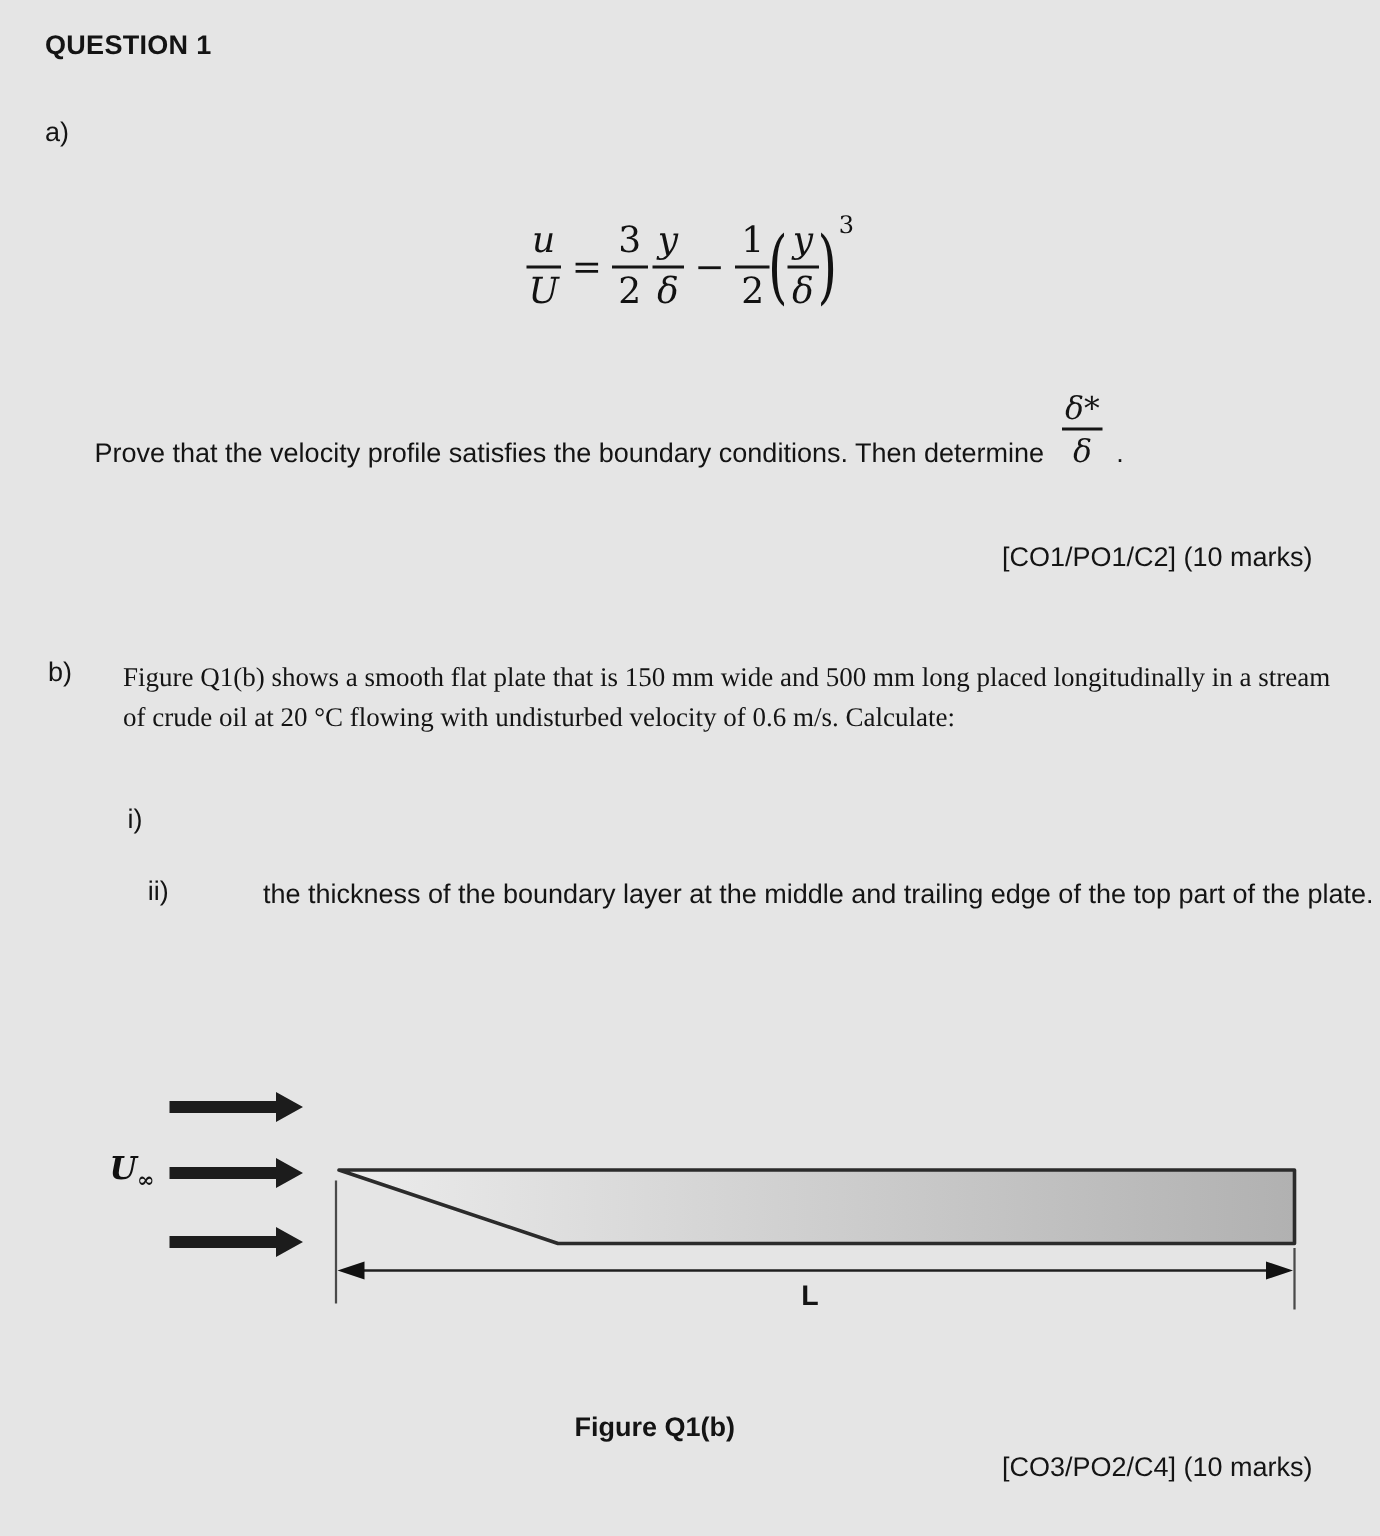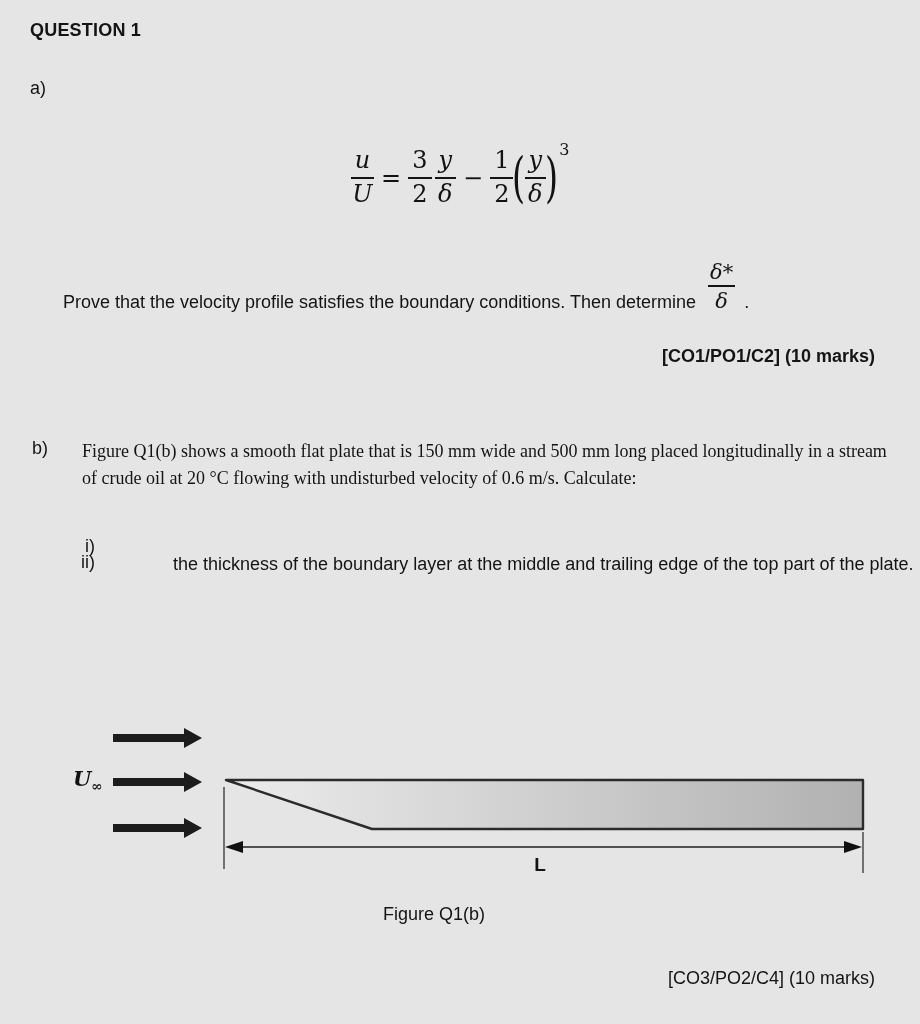--- a/index.html
+++ b/index.html
@@ -39,46 +39,46 @@
   .gap-sm { margin-left: 3px; }
   .paren { font-size: 54px; line-height: .9; transform: scaleX(.62); margin: 0 -5px; font-weight: normal; }
   .exp { align-self: flex-start; font-size: 16px; margin: -8px 0 0 2px; }
 
   
   .prove-row { left: 63px; top: 251px; display: flex; align-items: flex-end; font-size: 18px; min-height: 62px; }
   .frac-inline { font-family: "DejaVu Serif", serif; font-size: 21px; margin: 0 9px 0 12px; }
   .frac-inline .num { border-bottom-width: 2px; padding: 0 2px 2px; }
 
   .marks { font-size: 18px; color: #141414; }
-  .marks-a { right: 45px; top: 346px; font-weight: bold; }
+  .marks-a { right: 45px; top: 361px; }
   .marks-b { right: 45px; top: 968px; }
 
   
   .item-row { display: flex; font-size: 18px; }
   .item-i  { left: 85px; top: 536px; }
-  .item-ii { left: 81px; top: 552px; }
+  .item-ii { left: 81px; top: 584px; text-align: center; }
   .ilabel   { flex: 0 0 45px; }
   .ilabel-2 { flex: 0 0 49px; }
   .itext-ii { width: 745px; line-height: 24px; margin-left: 43px; }
 
   
   .given { left: 85px; top: 621px; font-size: 18px; white-space: nowrap; }
   .gmath { font-family: "DejaVu Serif", serif; font-size: 19px; }
   .gsup { font-size: 13px; vertical-align: super; font-family: "DejaVu Serif", serif; }
 
   
   .fig-svg { left: 0; top: 695px; }
   .u-inf {
     left: 73px; top: 766px;
     font-family: "DejaVu Serif", serif; font-weight: bold; font-style: italic;
     font-size: 21px; color: #111;
   }
   .u-inf sub { font-size: 14px; font-style: normal; }
   .len-label { left: 526px; top: 854px; width: 28px; text-align: center; font-size: 19px; font-weight: bold; }
-  .fig-caption { left: 383px; top: 904px; font-size: 18px; font-weight: normal; }
+  .fig-caption { left: 383px; top: 941px; font-size: 18px; font-weight: bold; }
 </style>
 </head>
 <body>
 
 <div class="page">
 
   <div class="abs q-title">QUESTION 1</div>
 
   <div class="abs row row-a">
     <span class="plabel">a)</span>

